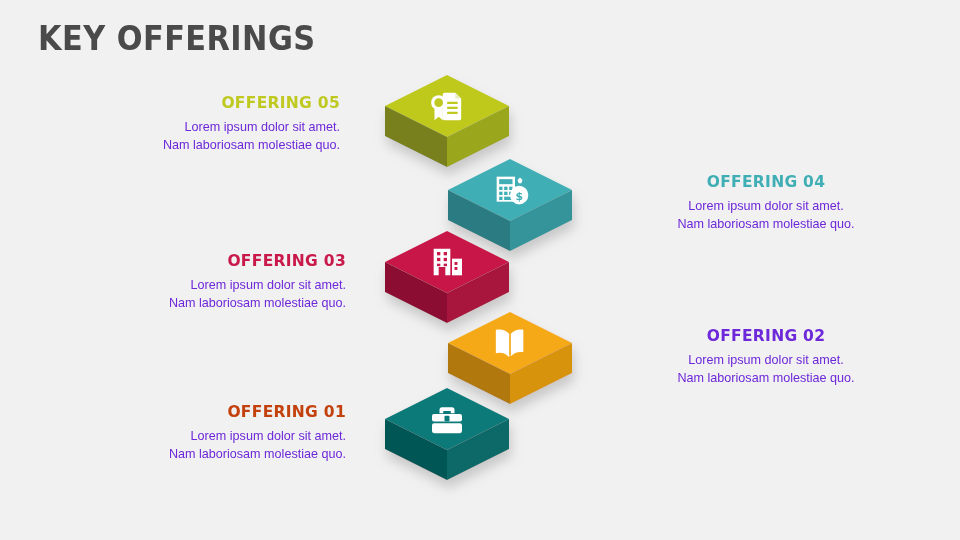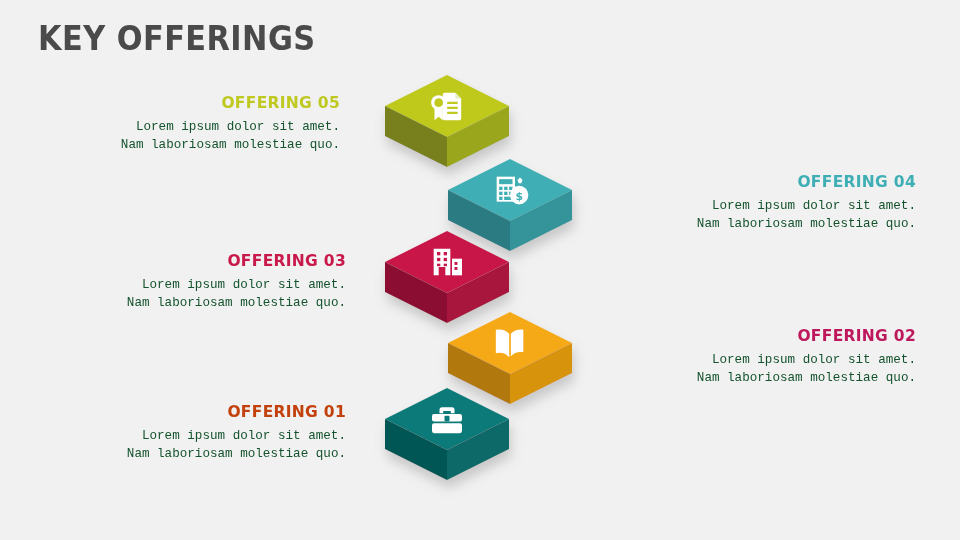--- a/index.html
+++ b/index.html
@@ -21,35 +21,35 @@
     color:#4a4a4a;
     font-family:"DejaVu Sans", sans-serif;
     transform:scaleX(0.92);
     transform-origin:left center;
     white-space:nowrap;
   }
 
   
   .text-block { position:absolute; width:300px; }
   .text-block.left  { text-align:right; }
-  .text-block.right { text-align:right; }
+  .text-block.right { text-align:center; }
 
   .offering-label {
     font-size:15.5px;
     font-weight:bold;
     letter-spacing:0.3px;
     font-family:"DejaVu Sans", sans-serif;
     margin-bottom:7px;
     white-space:nowrap;
   }
   .offering-desc {
     font-size:12.6px;
     line-height:17.5px;
-    color:#14532d;
-    font-family:Liberation Mono, monospace;
+    color:#6d28d9;
+    font-family:Liberation Sans, sans-serif;
     white-space:nowrap;
   }
 
   
   .cube {
     position:absolute;
     width:124px;
     height:116px;
   }
   .cube svg { display:block; width:124px; height:116px; overflow:visible; }
@@ -81,21 +81,21 @@
   <div class="offering-desc">Nam laboriosam molestiae quo.</div>
 </div>
 
 <div class="text-block left" style="left:46px; top:252px;">
   <div class="offering-label" style="color:#c9184a;">OFFERING 03</div>
   <div class="offering-desc">Lorem ipsum dolor sit amet.</div>
   <div class="offering-desc">Nam laboriosam molestiae quo.</div>
 </div>
 
 <div class="text-block right" style="left:616px; top:327px;">
-  <div class="offering-label" style="color:#be185d;">OFFERING 02</div>
+  <div class="offering-label" style="color:#6d28d9;">OFFERING 02</div>
   <div class="offering-desc">Lorem ipsum dolor sit amet.</div>
   <div class="offering-desc">Nam laboriosam molestiae quo.</div>
 </div>
 
 <div class="text-block left" style="left:46px; top:403px;">
   <div class="offering-label" style="color:#c2410c;">OFFERING 01</div>
   <div class="offering-desc">Lorem ipsum dolor sit amet.</div>
   <div class="offering-desc">Nam laboriosam molestiae quo.</div>
 </div>
 

